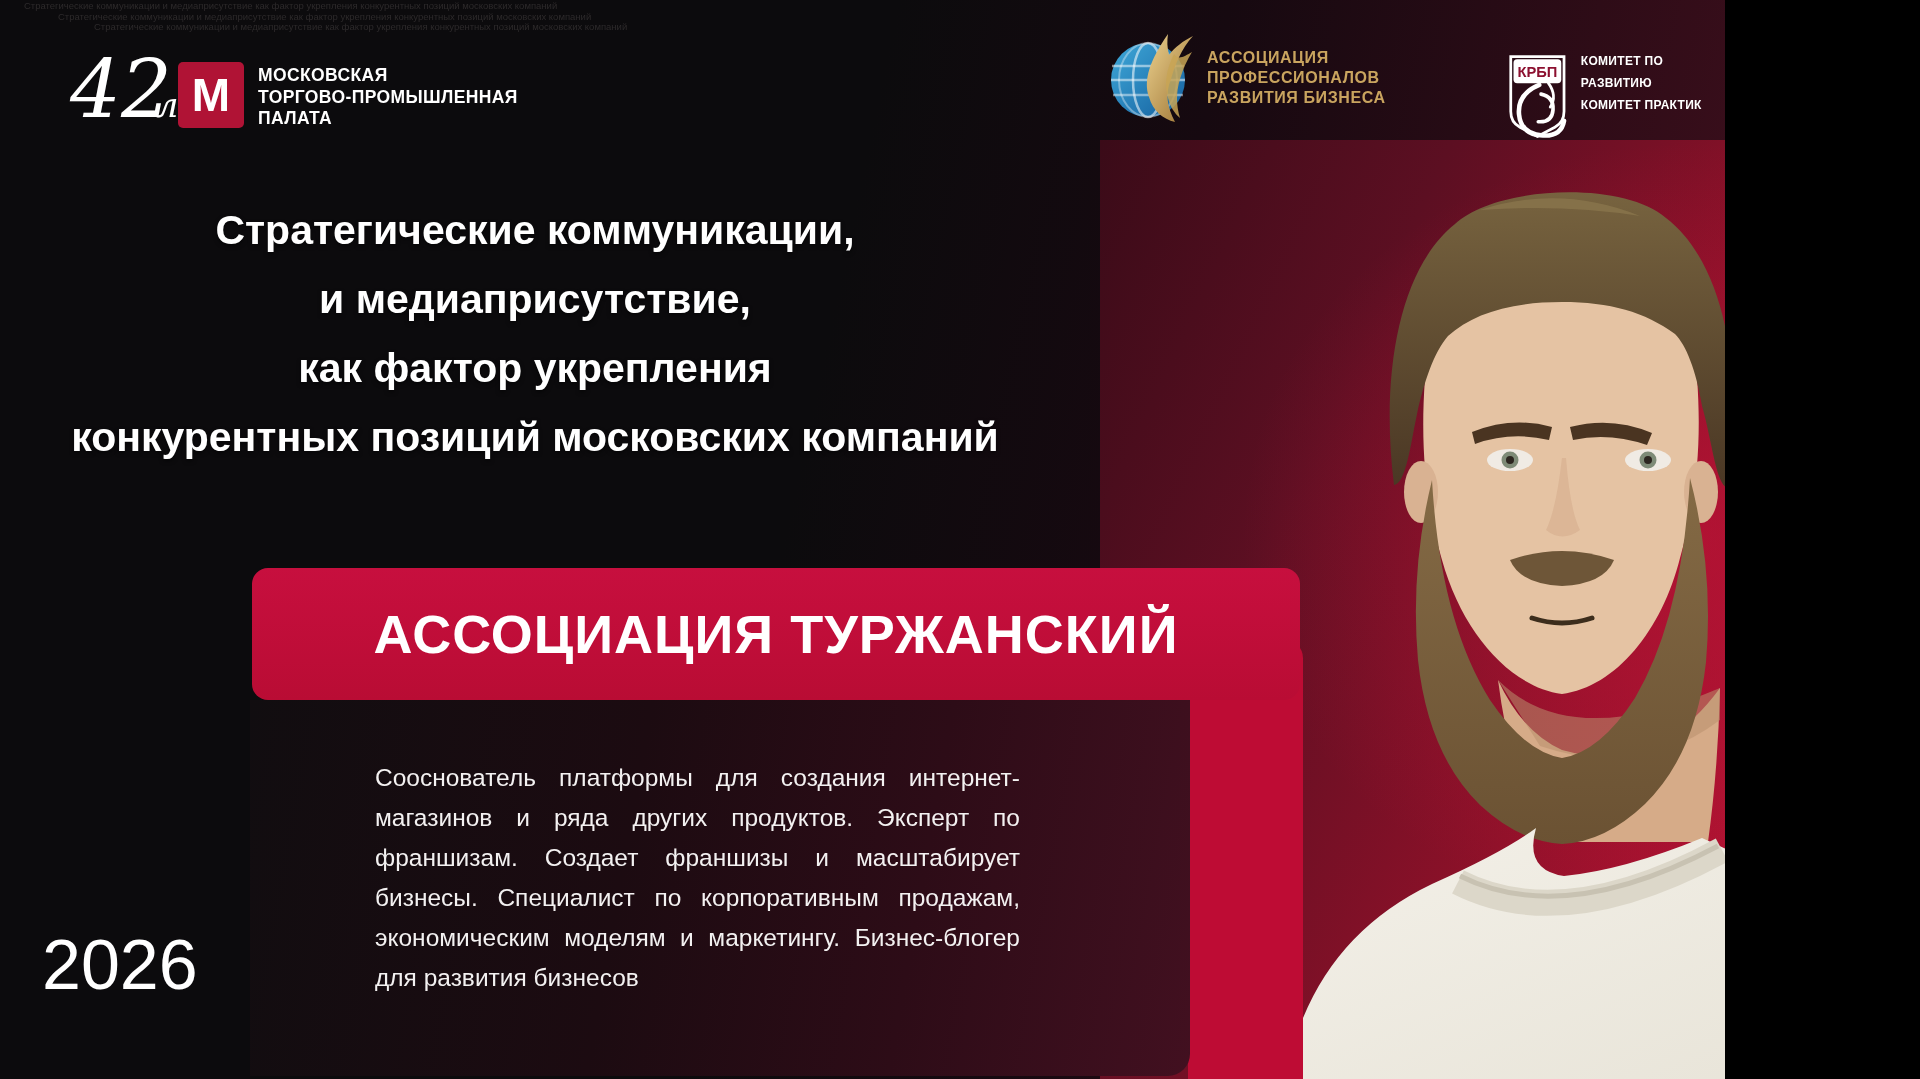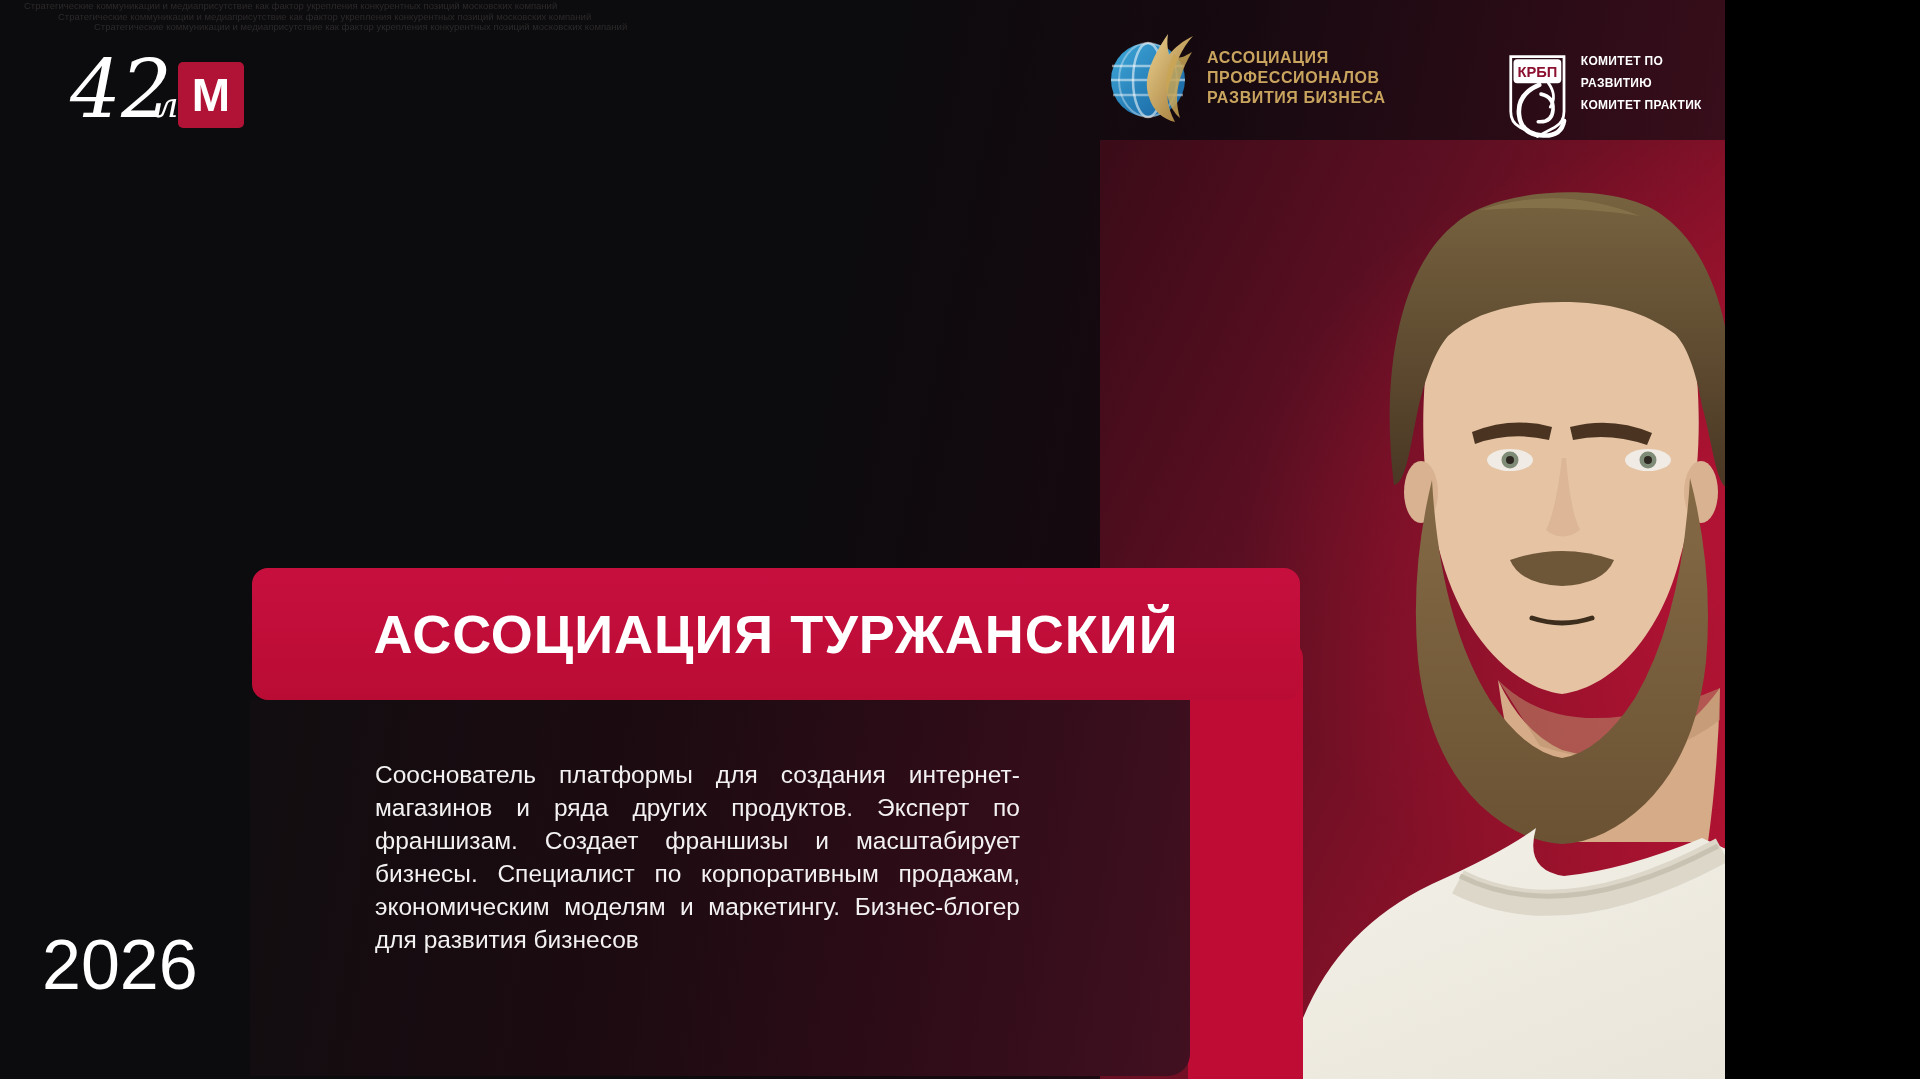--- a/index.html
+++ b/index.html
@@ -35,21 +35,21 @@
   
   .red-tail{position:absolute;left:1188px;top:640px;width:115px;height:439px;background:#be0c34;border-top-right-radius:18px;}
   .banner{position:absolute;left:252px;top:568px;width:1048px;height:132px;border-radius:16px;
     background:linear-gradient(180deg,#c70f3e 0%,#b90c34 100%);
     display:flex;align-items:center;justify-content:center;}
   .banner .name{color:#fff;font-weight:bold;font-size:54px;letter-spacing:1px;white-space:nowrap;}
 
   
   .bio-panel{position:absolute;left:250px;top:700px;width:940px;height:376px;border-bottom-right-radius:22px;
     background:linear-gradient(100deg,#110d10 0%,#1c0b11 40%,#2d0c17 70%,#421020 100%);}
-  .bio{position:absolute;left:125px;top:58px;width:645px;color:#f3f1f1;font-size:24.5px;line-height:33px;
+  .bio{position:absolute;left:125px;top:58px;width:645px;color:#f3f1f1;font-size:24.5px;line-height:40px;
     text-align:justify;}
 
   
   .title{position:absolute;left:40px;top:196px;width:990px;text-align:center;color:#fff;font-weight:bold;
     font-size:41px;line-height:69px;text-shadow:0 2px 4px rgba(0,0,0,.55);}
 
   .year{position:absolute;left:42px;top:915px;color:#fff;font-size:70px;line-height:100px;font-weight:400;}
 </style>
 </head>
 <body>
@@ -115,27 +115,38 @@
   <div class="red-tail"></div>
 
   <div class="bio-panel">
     <div class="bio">Сооснователь платформы для создания интернет-магазинов и ряда других продуктов. Эксперт по франшизам. Создает франшизы и масштабирует бизнесы. Специалист по корпоративным продажам, экономическим моделям и маркетингу. Бизнес-блогер для развития бизнесов</div>
   </div>
 
   <div class="banner">
     <div class="name">АССОЦИАЦИЯ ТУРЖАНСКИЙ</div>
   </div>
 
+  <div class="title">
+    <div>Стратегические коммуникации,</div>
+    <div>и медиаприсутствие,</div>
+    <div>как фактор укрепления</div>
+    <div>конкурентных позиций московских компаний</div>
+  </div>
 
   <div class="logo35">
     <span class="n35">42</span><span class="let">лет</span>
   </div>
 
   <div class="mtpp-sq">
     <span>М</span>
+  </div>
+  <div class="mtpp-name">
+    <div>МОСКОВСКАЯ</div>
+    <div>ТОРГОВО-ПРОМЫШЛЕННАЯ</div>
+    <div>ПАЛАТА</div>
   </div>
 
   <div class="aprb">
     <svg width="86" height="88" viewBox="0 0 86 88">
       <defs>
         <linearGradient id="globeG" x1="0" y1="0" x2="1" y2="1">
           <stop offset="0" stop-color="#3fa9d9"></stop>
             <stop offset="1" stop-color="#145f9e"></stop>
         </linearGradient>
         <linearGradient id="goldG" x1="0" y1="0" x2="1" y2="1">

